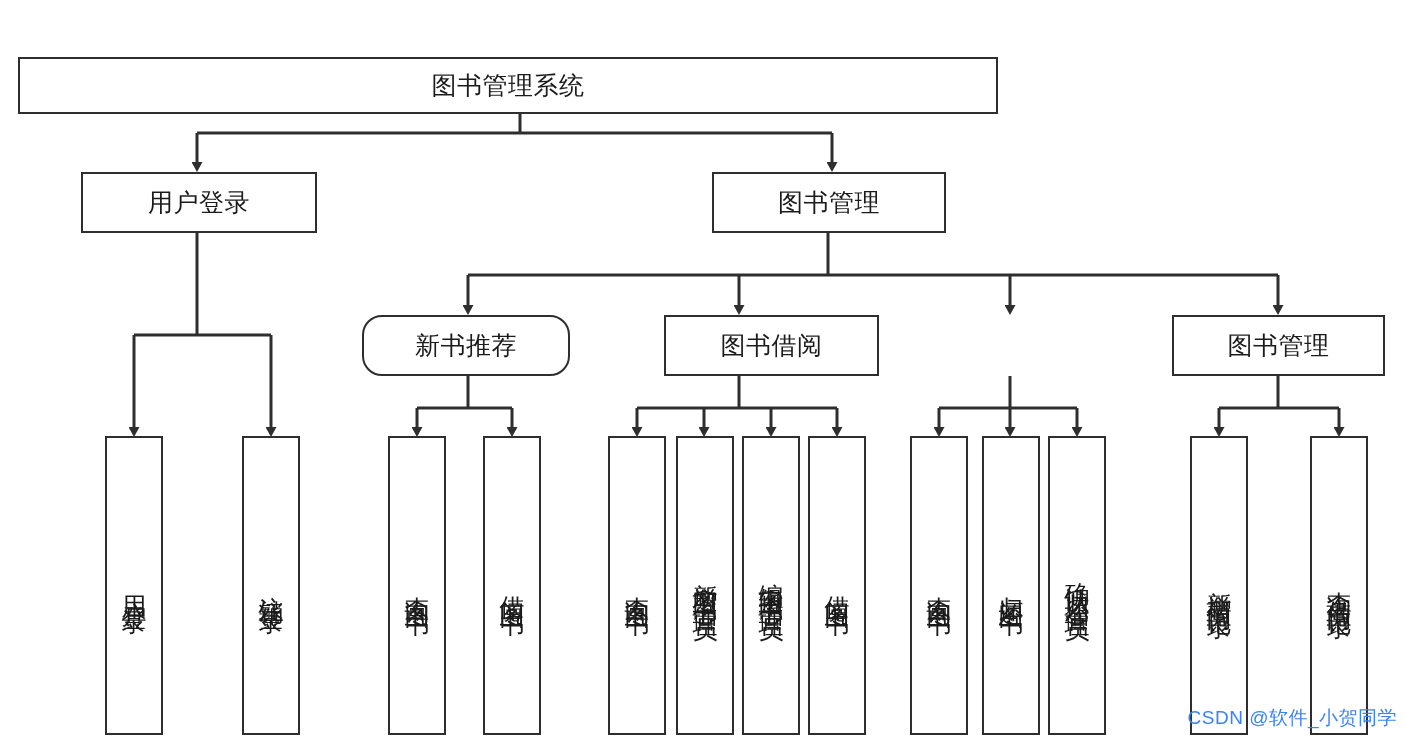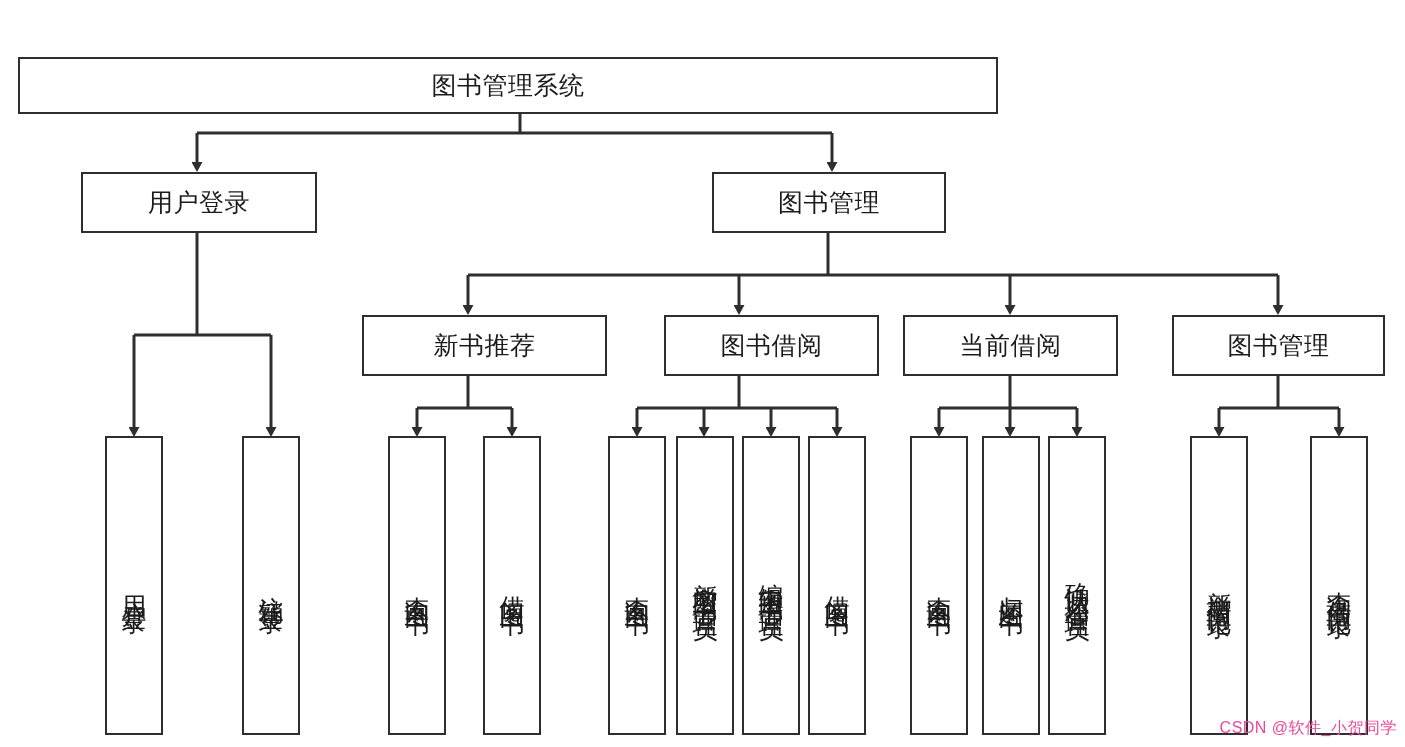--- a/index.html
+++ b/index.html
@@ -60,23 +60,23 @@
     text-orientation: upright;
     -webkit-writing-mode: vertical-rl;
     font-size: 25px;
     line-height: 1;
     letter-spacing: 5px;
     white-space: nowrap;
   }
   .watermark {
     position: absolute;
     right: 8px;
-    bottom: 8px;
-    font-size: 16px;
-    color: #ec4899;
+    bottom: 16px;
+    font-size: 19px;
+    color: #3b82f6;
     white-space: nowrap;
     letter-spacing: 0.5px;
   }
 </style>
 </head>
 <body>
 
 <div id="canvas">
 
   <svg id="edges" viewBox="0 0 1405 747" xmlns="http://www.w3.org/2000/svg">
@@ -133,29 +133,26 @@
     <span class="lbl">图书管理系统</span>
   </div>
 
   <div class="node h" style="left:81px; top:172px; width:236px; height:61px;">
     <span class="lbl">用户登录</span>
   </div>
   <div class="node h" style="left:712px; top:172px; width:234px; height:61px;">
     <span class="lbl">图书管理</span>
   </div>
 
-  <div class="node h" style="left:362px; top:315px; width:245px; height:61px;">
+  <div class="node h" style="left:362px; top:315px; width:208px; height:61px;border-radius:20px;">
     <span class="lbl">新书推荐</span>
   </div>
   <div class="node h" style="left:664px; top:315px; width:215px; height:61px;">
     <span class="lbl">图书借阅</span>
   </div>
-  <div class="node h" style="left:903px; top:315px; width:215px; height:61px;">
-    <span class="lbl">当前借阅</span>
-  </div>
   <div class="node h" style="left:1172px; top:315px; width:213px; height:61px;">
     <span class="lbl">图书管理</span>
   </div>
 
   <div class="node v" style="left:105px; top:436px; width:58px; height:299px;">
     <span class="lbl" style="font-size: 25px; letter-spacing: 5px;">用户登录</span>
   </div>
   <div class="node v" style="left:242px; top:436px; width:58px; height:299px;">
     <span class="lbl" style="font-size: 25px; letter-spacing: 5px;">注销登录</span>
   </div>

